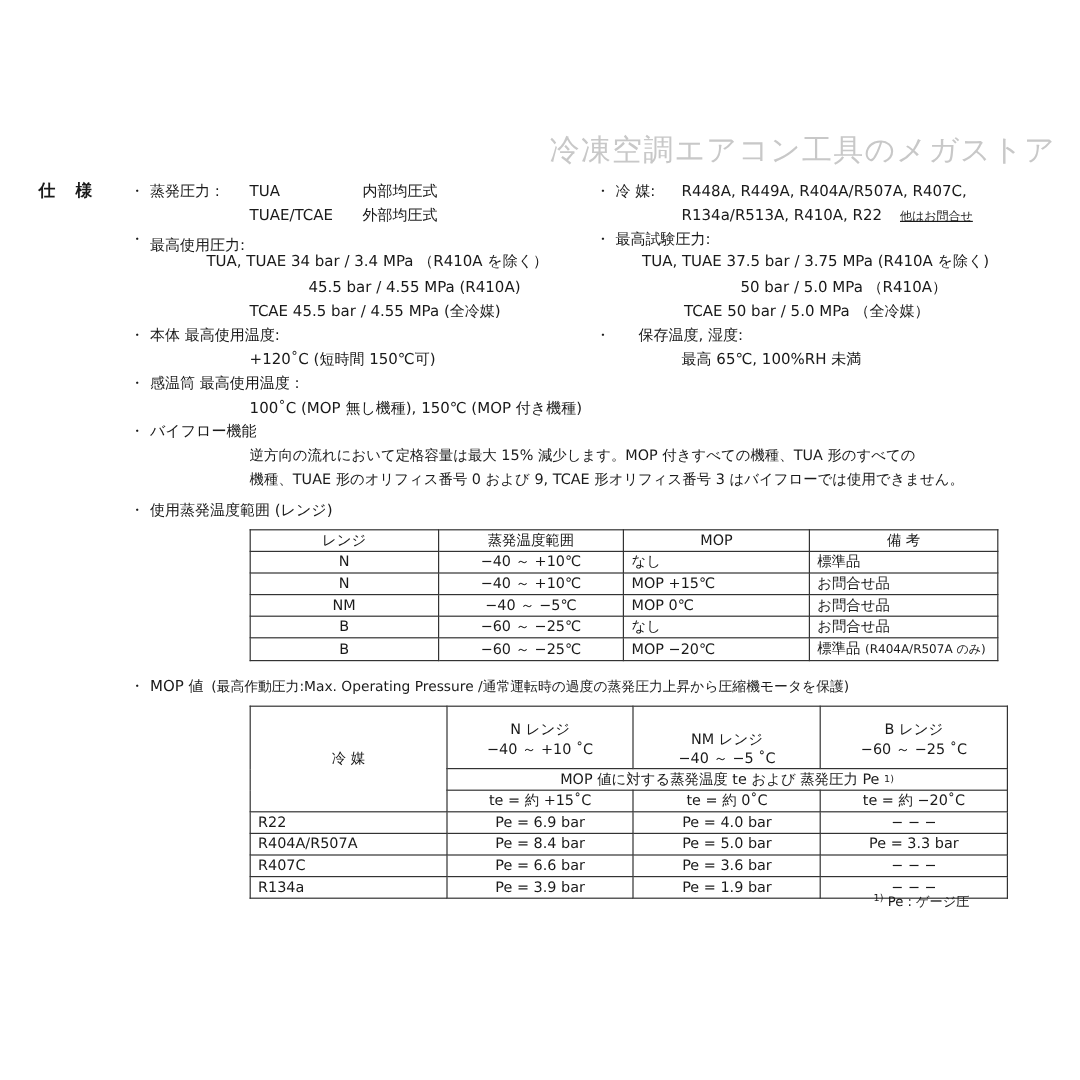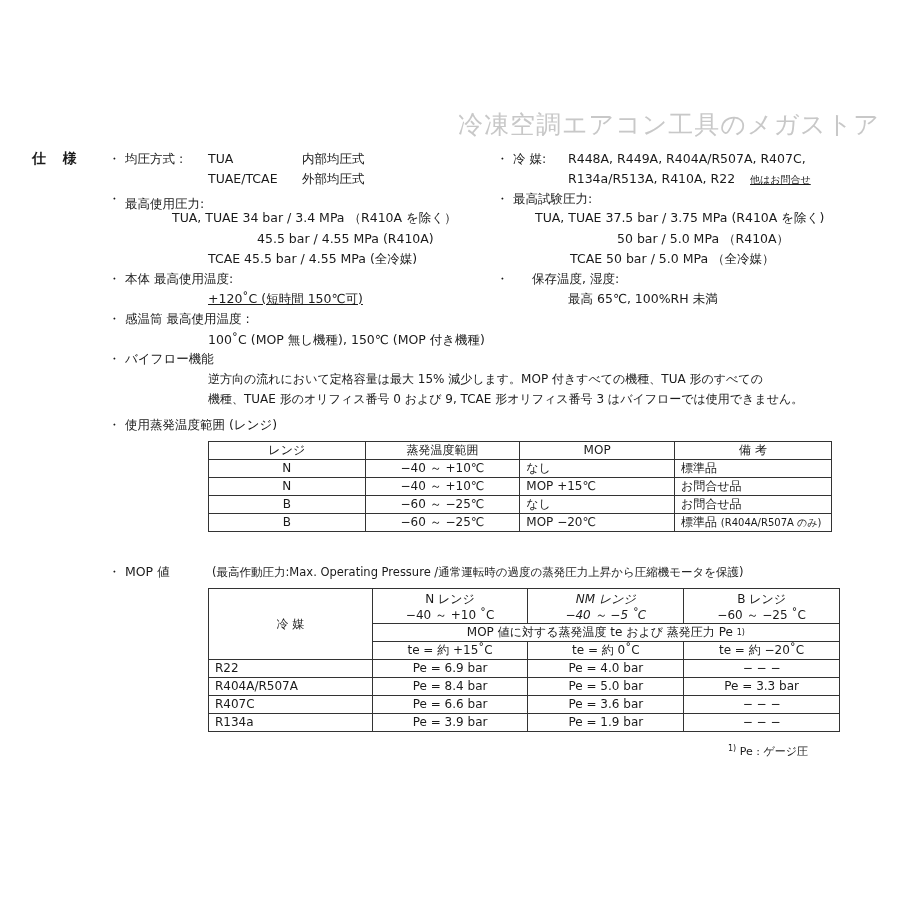--- a/index.html
+++ b/index.html
@@ -22,35 +22,35 @@
   .sup { font-size:8px; vertical-align:top; }
 </style>
 </head>
 <body>
 
 <div class="abs watermark">冷凍空調エアコン工具のメガストア</div>
 
 <div class="abs title">仕 様</div>
 
 <div class="abs t" style="left:108px;top:150px;">・</div>
-<div class="abs t" style="left:125px;top:150px;">均圧方式 :</div>
+<div class="abs t" style="left:125px;top:150px;">蒸発圧力 :</div>
 <div class="abs t" style="left:208px;top:150px;">TUA</div>
 <div class="abs t" style="left:302px;top:150px;">内部均圧式</div>
 <div class="abs t" style="left:208px;top:170px;">TUAE/TCAE</div>
 <div class="abs t" style="left:302px;top:170px;">外部均圧式</div>
 
 <div class="abs t" style="left:108px;top:190px;">・</div>
 <div class="abs t" style="left:125px;top:195px;text-align:right;">最高使用圧力:</div>
 <div class="abs t" style="left:172px;top:209px;">TUA, TUAE  34 bar   / 3.4 MPa （R410A を除く）</div>
 <div class="abs t" style="left:257px;top:230px;">45.5 bar / 4.55 MPa (R410A)</div>
 <div class="abs t" style="left:208px;top:250px;">TCAE  45.5 bar / 4.55 MPa (全冷媒)</div>
 
 <div class="abs t" style="left:108px;top:270px;">・</div>
 <div class="abs t" style="left:125px;top:270px;">本体    最高使用温度:</div>
-<div class="abs t" style="left:208px;top:290px;text-decoration:underline;">+120˚C (短時間 150℃可)</div>
+<div class="abs t" style="left:208px;top:290px;">+120˚C (短時間 150℃可)</div>
 
 <div class="abs t" style="left:108px;top:310px;">・</div>
 <div class="abs t" style="left:125px;top:310px;">感温筒  最高使用温度     :</div>
 <div class="abs t" style="left:208px;top:331px;">100˚C (MOP 無し機種), 150℃ (MOP 付き機種)</div>
 
 <div class="abs t" style="left:108px;top:350px;">・</div>
 <div class="abs t" style="left:125px;top:350px;">バイフロー機能</div>
 <div class="abs t" style="left:208px;top:370px;font-size:12px;">逆方向の流れにおいて定格容量は最大 15% 減少します。MOP 付きすべての機種、TUA 形のすべての</div>
 <div class="abs t" style="left:208px;top:390px;font-size:12px;">機種、TUAE 形のオリフィス番号 0 および 9, TCAE 形オリフィス番号 3 はバイフローでは使用できません。</div>
 
@@ -93,53 +93,59 @@
     <td class="l">なし</td>
     <td class="l"><span>標準品</span></td>
   </tr>
   <tr>
     <td class="c">N</td>
     <td class="c">−40  ～  +10℃</td>
     <td class="l">MOP +15℃</td>
     <td class="l"><span>お問合せ品</span></td>
   </tr>
   <tr>
+    <td class="c">NM</td>
+    <td class="c">−40  ～   −5℃</td>
+    <td class="l">MOP    0℃</td>
+    <td class="l"><span>お問合せ品</span></td>
+  </tr>
+  <tr>
     <td class="c">B</td>
     <td class="c">−60  ～  −25℃</td>
     <td class="l">なし</td>
     <td class="l"><span>お問合せ品</span></td>
   </tr>
   <tr>
     <td class="c">B</td>
     <td class="c">−60  ～  −25℃</td>
     <td class="l">MOP −20℃</td>
     <td class="l"><span>標準品</span> <span class="small">(R404A/R507A のみ)</span></td>
   </tr>
 </tbody>
   </table>
 
 <div class="abs t" style="left:108px;top:563px;">・</div>
 <div class="abs t" style="left:125px;top:563px;">MOP 値</div>
-<div class="abs t" style="left:176px;top:563px;font-size:11.5px;margin-left:36px;">(最高作動圧力:Max. Operating Pressure /通常運転時の過度の蒸発圧力上昇から圧縮機モータを保護)</div>
+<div class="abs t" style="left:176px;top:563px;font-size:11.5px;">(最高作動圧力:Max. Operating Pressure /通常運転時の過度の蒸発圧力上昇から圧縮機モータを保護)</div>
 
 <table id="mop-table">
   <colgroup>
       <col style="width:164px">
       <col style="width:156px">
       <col style="width:156px">
       <col style="width:156px">
     </colgroup>
   <tbody>
       <tr>
     <td class="c" rowspan="3">冷 媒</td>
     <td class="c" style="line-height:16px;padding-top:2px;">
           <div>N レンジ</div>
           <div>−40  ～  +10 ˚C</div>
         </td>
-    <td class="c" style="line-height:16px;padding-top:2px;font-style:italic;">
+    <td class="c" style="line-height:16px;padding-top:19px;">
           <div>NM レンジ</div>
           <div>−40  ～  −5 ˚C</div>
         </td>
     <td class="c" style="line-height:16px;padding-top:2px;">
           <div>B レンジ</div>
           <div>−60  ～  −25 ˚C</div>
         </td>
   </tr>
   <tr>
     <td class="c" colspan="3"><span>MOP 値に対する蒸発温度 te および 蒸発圧力 Pe</span> <span class="sup">1)</span></td>

